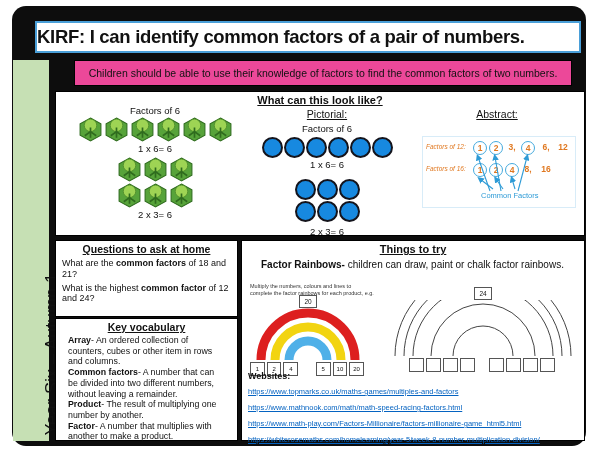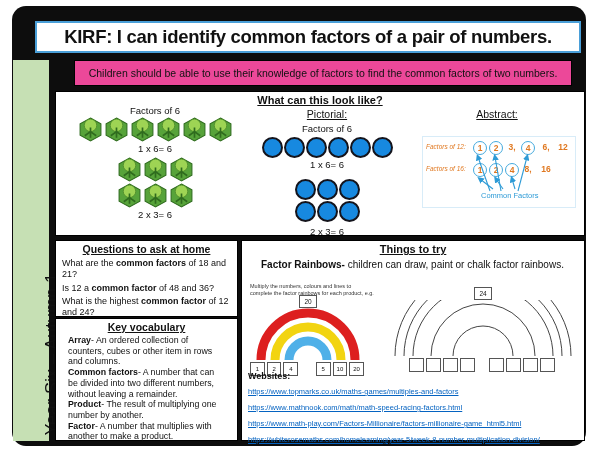--- a/index.html
+++ b/index.html
@@ -3,21 +3,21 @@
 <meta charset="utf-8">
 <style>
   html,body{margin:0;padding:0;}
   body{
     width:600px;height:464px;position:relative;background:#ffffff;
     font-family:"Liberation Sans", sans-serif;color:#111;overflow:hidden;
   }
   .frame{position:absolute;left:12px;top:6px;width:574px;height:440px;background:#0d0d0d;border-radius:14px;}
   .title-bar{
     position:absolute;left:35px;top:21px;width:546px;height:32px;background:#fff;
-    border:2px solid #4a9fd8;box-sizing:border-box;display:flex;align-items:center;justify-content:center;
+    border:2px solid #4a9fd8;box-sizing:border-box;display:flex;align-items:center;justify-content:flex-start;
     font-weight:bold;font-size:18.5px;letter-spacing:-0.3px;white-space:nowrap;
   }
   .subtitle-bar{
     position:absolute;left:74px;top:60px;width:498px;height:26px;background:#ec4899;border:1px solid #000;
     box-sizing:border-box;display:flex;align-items:center;justify-content:center;font-size:10.5px;
   }
   .sidebar{
     position:absolute;left:13px;top:60px;width:36px;height:381px;background:#c6e0b4;
   }
   .sidebar-label{
@@ -205,21 +205,20 @@
         <line x1="95" y1="54" x2="104" y2="20" stroke="#2e9bd6" stroke-width="1.1" marker-end="url(#ah)"></line>
       </svg>
       <span class="ab-common">Common Factors</span>
     </div>
   </div>
 </div>
 
 <div class="box q-box">
   <div class="sec-head" style="font-size:10.5px">Questions to ask at home</div>
   <p class="q-item"><span>What are the </span><b class="term">common factors</b><span> of 18 and 21?</span></p>
-  <p class="q-item"><span>Is 12 a </span><b class="term">common factor</b><span> of 48 and 36?</span></p>
   <p class="q-item"><span>What is the highest </span><b class="term">common factor</b><span> of 12 and 24?</span></p>
 </div>
 
 <div class="box v-box">
   <div class="sec-head" style="font-size:10.5px;margin-bottom:2px">Key vocabulary</div>
   <div class="v-item"><b class="term">Array</b><span>- An ordered collection of counters, cubes or other item in rows and columns.</span></div>
   <div class="v-item"><b class="term">Common factors</b><span>- A number that can be divided into two different numbers, without leaving a remainder.</span></div>
   <div class="v-item"><b class="term">Product</b><span>- The result of multiplying one number by another.</span></div>
   <div class="v-item"><b class="term">Factor</b><span>- A number that multiplies with another to make a product.</span></div>
 </div>

